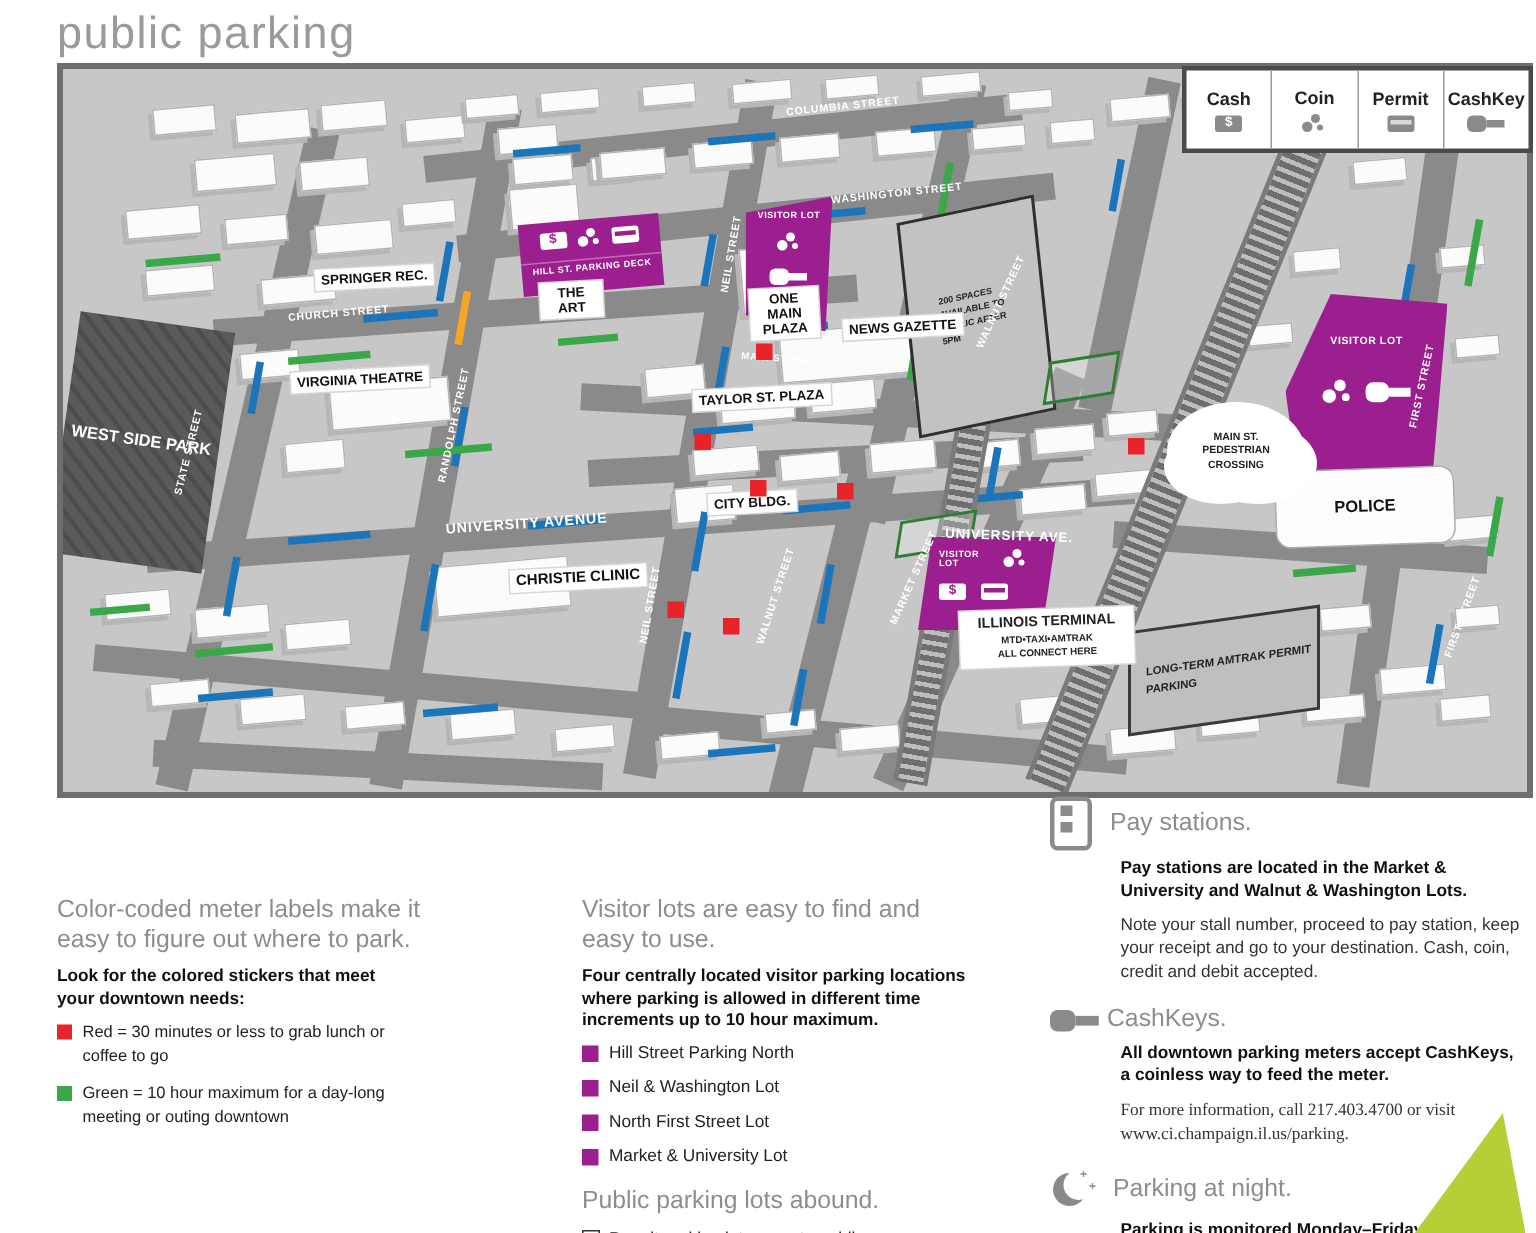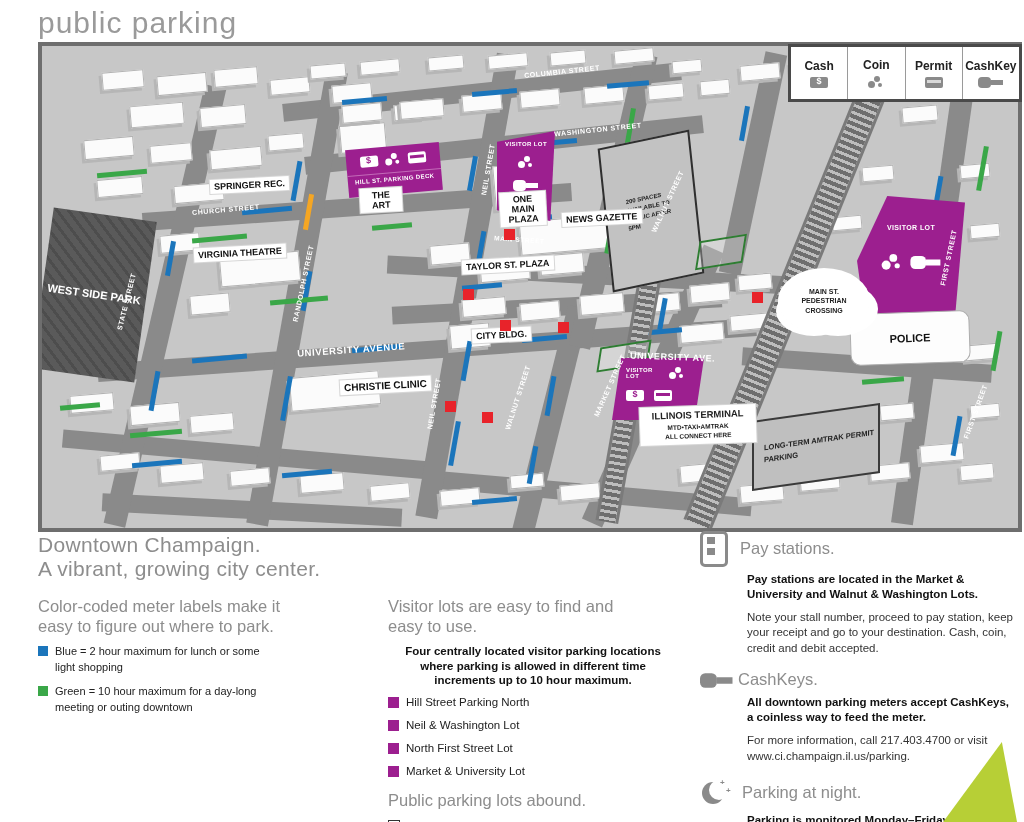--- a/index.html
+++ b/index.html
@@ -375,36 +375,33 @@
     </div>
     <div class="cell">
       <span class="lab">CashKey</span>
       <span class="ic ic-key">
           <i></i>
           <i></i>
         </span>
     </div>
   </div>
 
-  <div class="intro gray-h">
-    <div>Downtown Champaign.</div>
-    <div>A vibrant,  growing city center.</div>
-  </div>
 
   <div class="col-left">
     <h3 class="sec-h gray-h" style="width:250px;">Color-coded meter labels make it easy to figure out where to park.</h3>
+    <p class="bold-p" style="width:225px;">Look for the colored stickers that meet your downtown needs:</p>
     <ul class="keylist">
-      <li><span class="bullet" style="background: rgb(27, 117, 187);"></span><span>Blue = 2 hour maximum for lunch or some light shopping</span></li>
+      <li><span class="bullet" style="background: rgb(232, 35, 42);"></span><span>Red = 30 minutes or less to grab lunch or coffee to go</span></li>
       <li><span class="bullet" style="background: rgb(58, 167, 72);"></span><span>Green = 10 hour maximum for a day-long meeting or outing downtown</span></li>
     </ul>
   </div>
 
   <div class="col-mid">
     <h3 class="sec-h gray-h" style="width:245px;">Visitor lots are easy to find and easy to use.</h3>
-    <p class="bold-p" style="width:290px;text-align:center;">Four centrally located visitor parking locations where parking is allowed in different time increments up to 10 hour maximum.</p>
+    <p class="bold-p" style="width:290px;">Four centrally located visitor parking locations where parking is allowed in different time increments up to 10 hour maximum.</p>
     <ul class="lotlist">
       <li><span class="bullet" style="background: rgb(156, 31, 143);"></span><span>Hill Street Parking North</span></li>
       <li><span class="bullet" style="background: rgb(156, 31, 143);"></span><span>Neil &amp; Washington Lot</span></li>
       <li><span class="bullet" style="background: rgb(156, 31, 143);"></span><span>North First Street Lot</span></li>
       <li><span class="bullet" style="background: rgb(156, 31, 143);"></span><span>Market &amp; University Lot</span></li>
     </ul>
     <h3 class="sec-h gray-h">Public parking lots abound.</h3>
     <div class="permit-item">
       <span class="bullet"></span>
       <span>Permit parking lots open to public after 5pm</span>
@@ -429,21 +426,21 @@
     <div class="rc-block">
       <div class="rc-head">
         <span class="ic ic-key ic-key-big">
             <i></i>
             <i></i>
           </span>
         <h3 class="sec-h gray-h">CashKeys.</h3>
       </div>
       <div class="rc-body">
         <p class="bold-p" style="width:268px;">All downtown parking meters accept CashKeys, a coinless way to feed the meter.</p>
-        <p class="norm-p" style="width:268px;">For more information, call 217.403.4700 or visit www.ci.champaign.il.us/parking.</p>
+        <p class="norm-p" style="width:268px;font-family:Liberation Serif, serif;">For more information, call 217.403.4700 or visit www.ci.champaign.il.us/parking.</p>
       </div>
     </div>
 
     <div class="rc-block">
       <div class="rc-head">
         <span class="ic-moon">
           <span class="c"></span>
           <span class="s" style="left:20px;top:0;">+</span>
           <span class="s" style="left:26px;top:8px;">+</span>
         </span>

